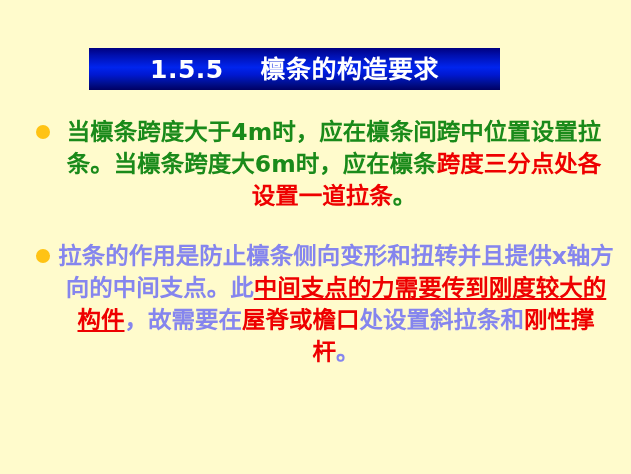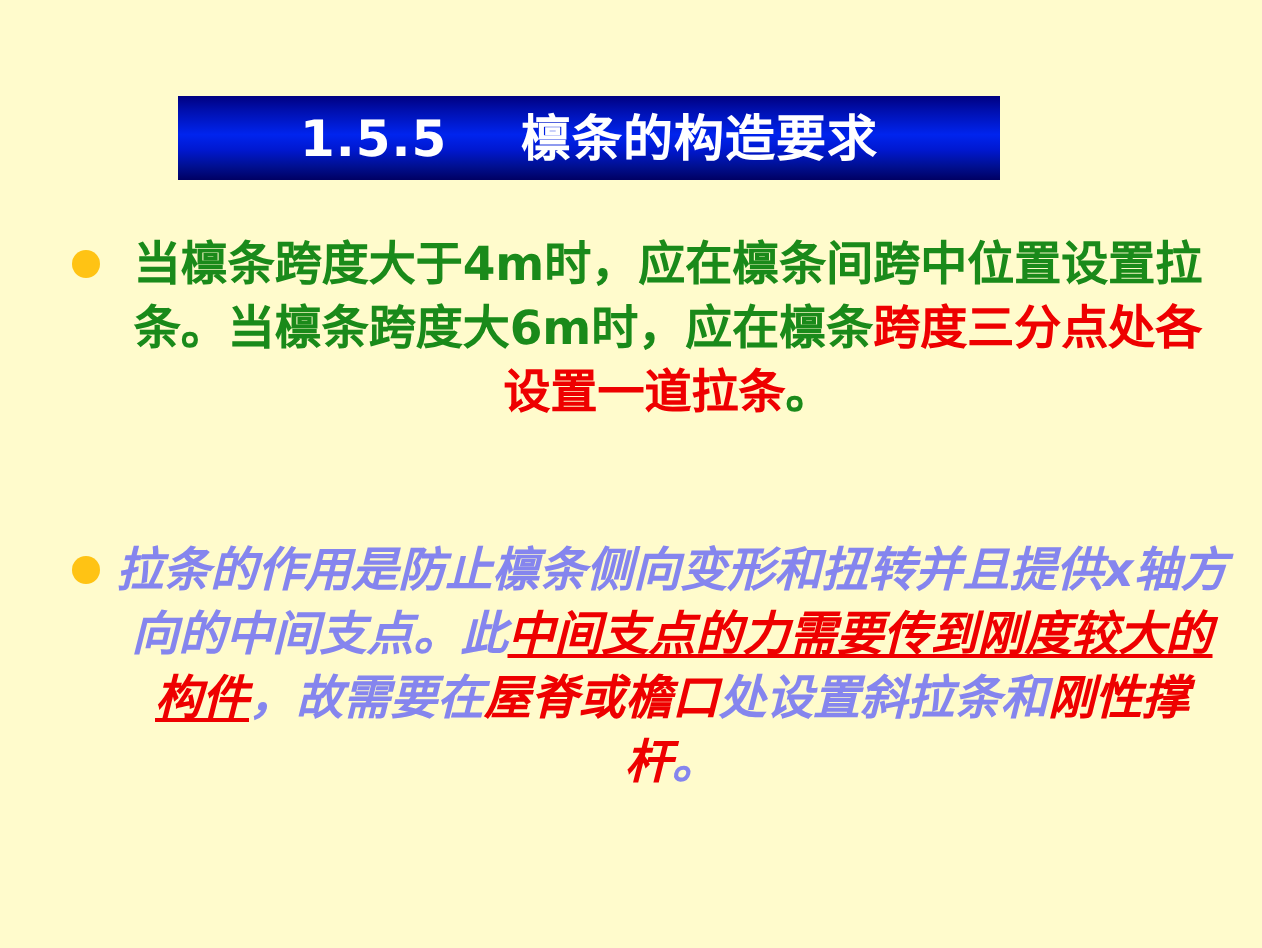--- a/index.html
+++ b/index.html
@@ -60,22 +60,21 @@
     top: 116px;
     width: 580px;
   }
 
   .bullet-block {
     position: relative;
     padding-left: 24px;
     margin-bottom: 0;
   }
   .bullet-block + .bullet-block {
-    margin-top: 57px;
-    font-style: italic;
+    margin-top: 28px;
   }
 
   .bullet-dot {
     position: absolute;
     left: 2px;
     top: 9px;
     width: 14px;
     height: 14px;
     border-radius: 50%;
     background: #ffc314;

